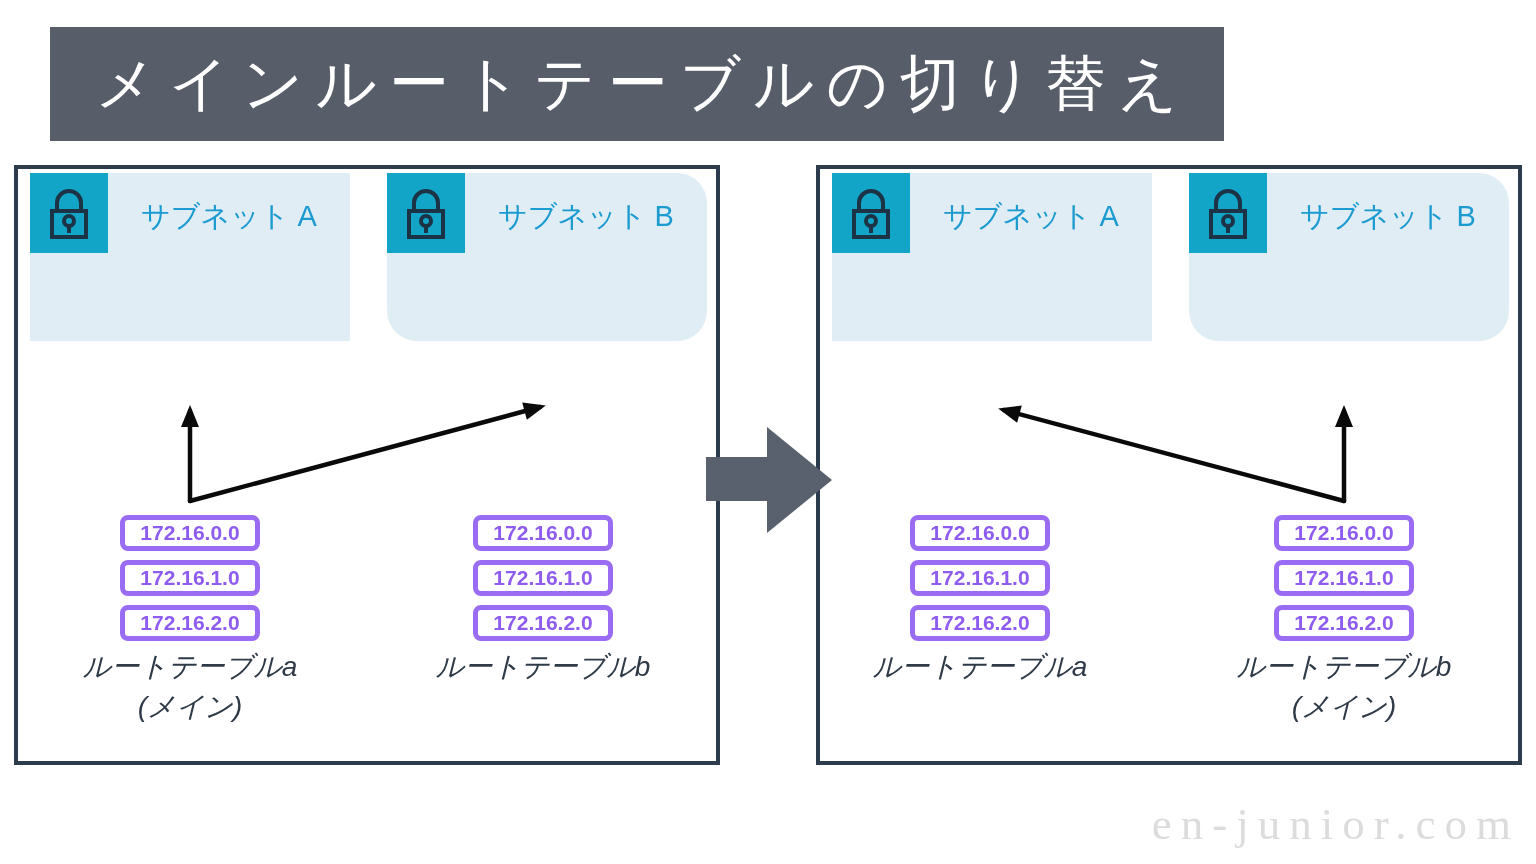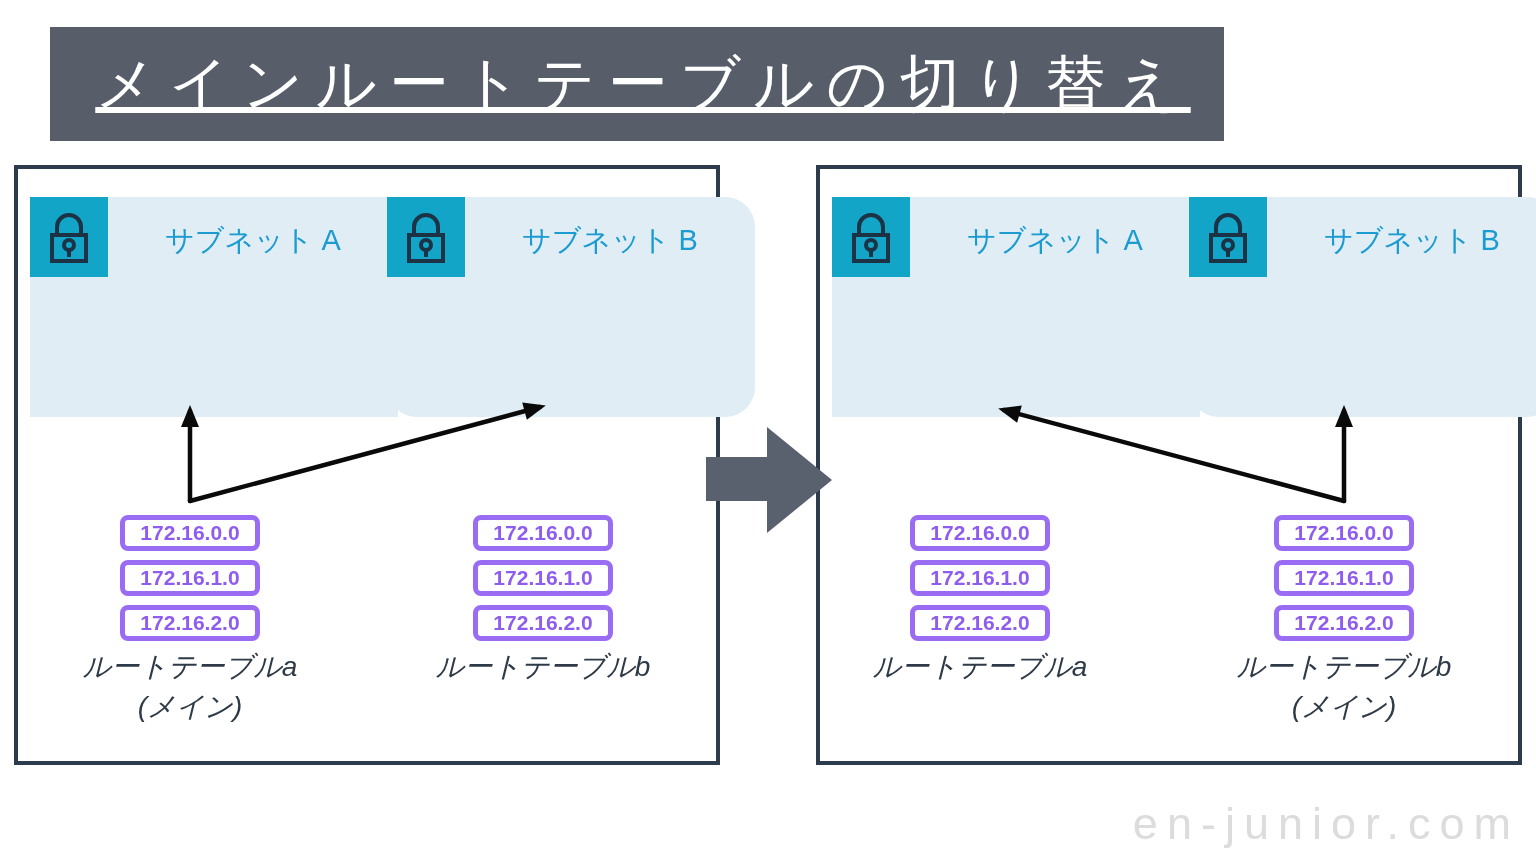--- a/index.html
+++ b/index.html
@@ -22,32 +22,31 @@
     background:#ffffff;
     font-family:"Liberation Sans","DejaVu Sans",sans-serif;
   }
   .title-bar{
     position:absolute;left:50px;top:27px;width:1174px;height:114px;
     background:var(--title-bar-bg);
     display:flex;align-items:center;justify-content:center;
   }
   .title-bar .title-text{
     color:#ffffff;font-size:60px;font-weight:500;letter-spacing:12px;
-    white-space:nowrap;padding-left:12px;text-decoration:underline;
+    white-space:nowrap;padding-left:12px;
   }
   .panel{
     position:absolute;top:165px;width:698px;height:592px;
     border:4px solid var(--panel-border);background:#ffffff;
   }
   .panel.before{left:14px;}
   .panel.after{left:816px;}
   .subnet-box{
-    position:absolute;top:28px;width:320px;height:220px;
+    position:absolute;top:4px;width:320px;height:168px;
     background:var(--subnet-fill);
-    padding-left:48px;
   }
   .subnet-box.a{left:12px;}
   .subnet-box.b{left:369px;border-radius:30px;}
   .lock-square{
     position:absolute;left:0;top:0;width:78px;height:80px;
     background:var(--subnet-icon-bg);
     display:flex;align-items:center;justify-content:center;
   }
   .lock-square svg{stroke:var(--subnet-icon-stroke);fill:none;stroke-width:4px;}
   .subnet-label{
@@ -83,21 +82,21 @@
   }
   .connectors path.line{stroke:var(--connector);stroke-width:4.5px;fill:none;stroke-linecap:round;}
   .connectors #ah path{fill:var(--connector);}
   .transition-arrow{
     position:absolute;left:700px;top:420px;width:140px;height:120px;
   }
   .transition-arrow polygon{fill:var(--transition-arrow);}
   .watermark{
     position:absolute;right:16px;bottom:14px;
     color:var(--watermark);font-size:45px;letter-spacing:9px;
-    font-family:Liberation Sans, sans-serif;
+    font-family:Liberation Serif, serif;
     white-space:nowrap;
   }
 </style>
 </head>
 <body>
 
 <div class="title-bar">
   <span class="title-text">メインルートテーブルの切り替え</span>
 </div>
 

